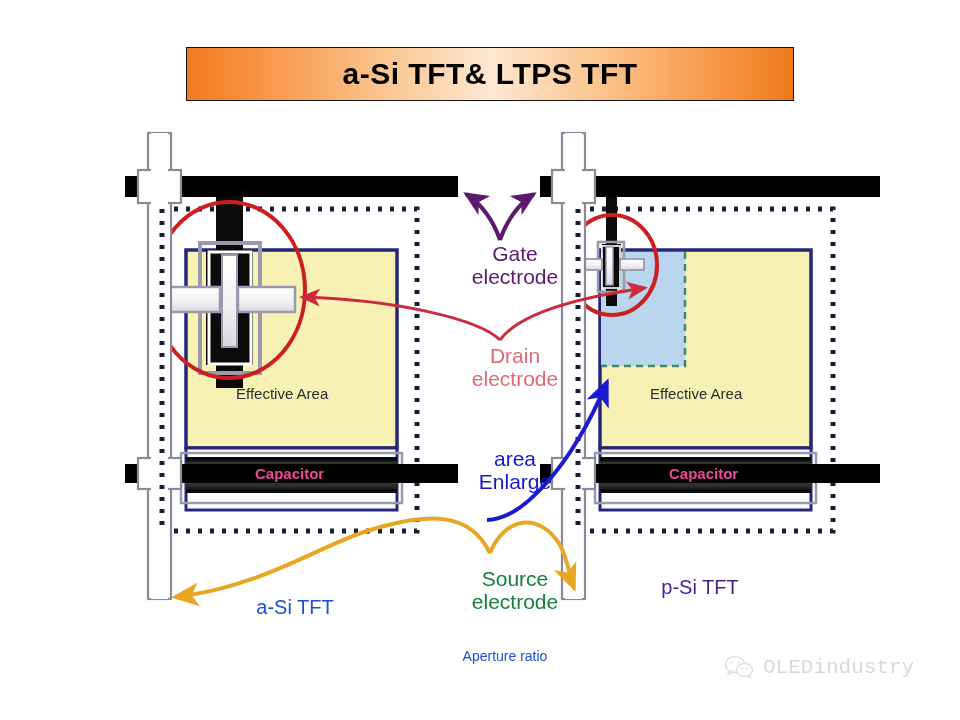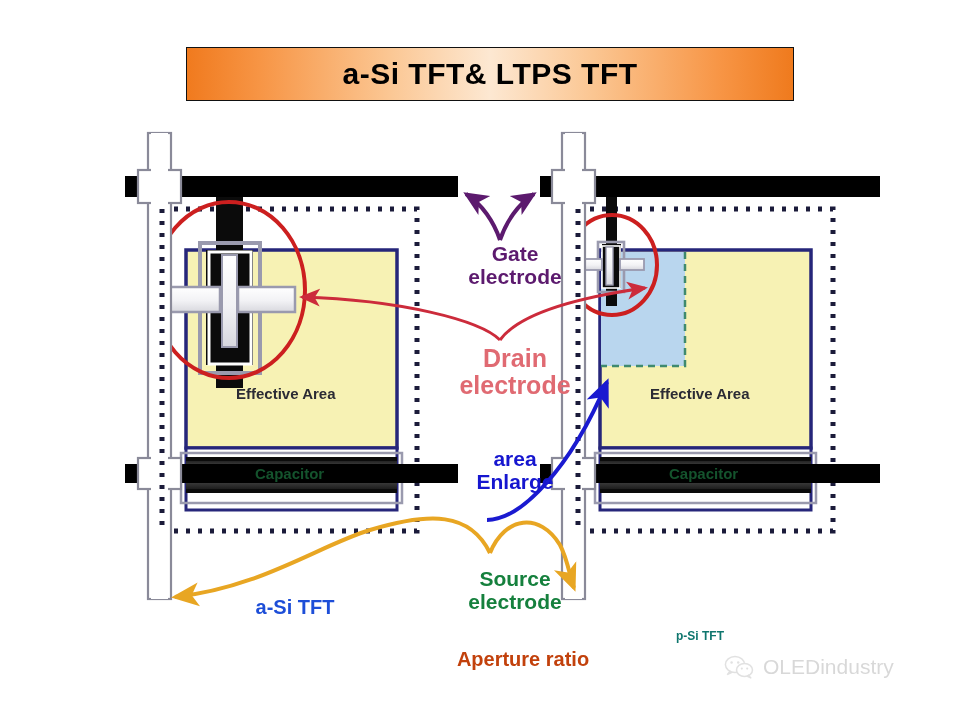--- a/index.html
+++ b/index.html
@@ -45,34 +45,34 @@
   #diagram {
     position: absolute;
     left: 0; top: 0;
     width: 960px; height: 720px;
   }
 
   
   .dlabel {
     position: absolute;
     font-family: "Liberation Sans", sans-serif;
-    font-weight: bold;
+    font-weight: normal;
     white-space: nowrap;
     line-height: 1.08;
     text-align: center;
   }
   .lbl-gate {
     color: #5c1a6e;
     font-size: 21px;
     left: 440px; top: 243px;
     width: 150px;
   }
   .lbl-drain {
     color: #e06a72;
-    font-size: 25px;
+    font-size: 21px;
     left: 440px; top: 345px;
     width: 150px;
   }
   .lbl-enlarge {
     color: #1616cf;
     font-size: 21px;
     left: 440px; top: 448px;
     width: 150px;
   }
   .lbl-source {
@@ -81,61 +81,61 @@
     left: 430px; top: 568px;
     width: 170px;
   }
   .lbl-asi {
     color: #1d4ed8;
     font-size: 20px;
     left: 215px; top: 597px;
     width: 160px;
   }
   .lbl-psi {
-    color: #0f766e;
-    font-size: 12px;
-    left: 620px; top: 630px;
+    color: #4c1d95;
+    font-size: 20px;
+    left: 620px; top: 577px;
     width: 160px;
   }
   .lbl-aperture {
-    color: #c2410c;
-    font-size: 20px;
-    left: 418px; top: 649px;
+    color: #1d4ed8;
+    font-size: 14px;
+    left: 400px; top: 649px;
     width: 210px;
   }
   .area-label {
+    position: absolute;
+    font-size: 15px;
+    font-weight: normal;
+    color: #2b2b34;
+    white-space: nowrap;
+    font-family: "Liberation Sans", sans-serif;
+  }
+  .cap-label {
     position: absolute;
     font-size: 15px;
     font-weight: bold;
-    color: #2b2b34;
-    white-space: nowrap;
-    font-family: "Liberation Sans", sans-serif;
-  }
-  .cap-label {
-    position: absolute;
-    font-size: 15px;
-    font-weight: bold;
-    color: #14532d;
+    color: #ec4899;
     white-space: nowrap;
     font-family: "Liberation Sans", sans-serif;
   }
 
   
   #watermark {
     position: absolute;
     left: 724px; top: 655px;
     display: flex;
     align-items: center;
     gap: 9px;
     opacity: 0.55;
   }
   #watermark-text {
     font-size: 21px;
     color: #b9b9b9;
-    font-family: Liberation Sans, sans-serif;
+    font-family: Liberation Mono, monospace;
     white-space: nowrap;
   }
 </style>
 </head>
 <body>
 
 <div id="stage">
 
   <div id="title-banner">
     <span id="title-text">a-Si TFT&amp; LTPS TFT</span>

